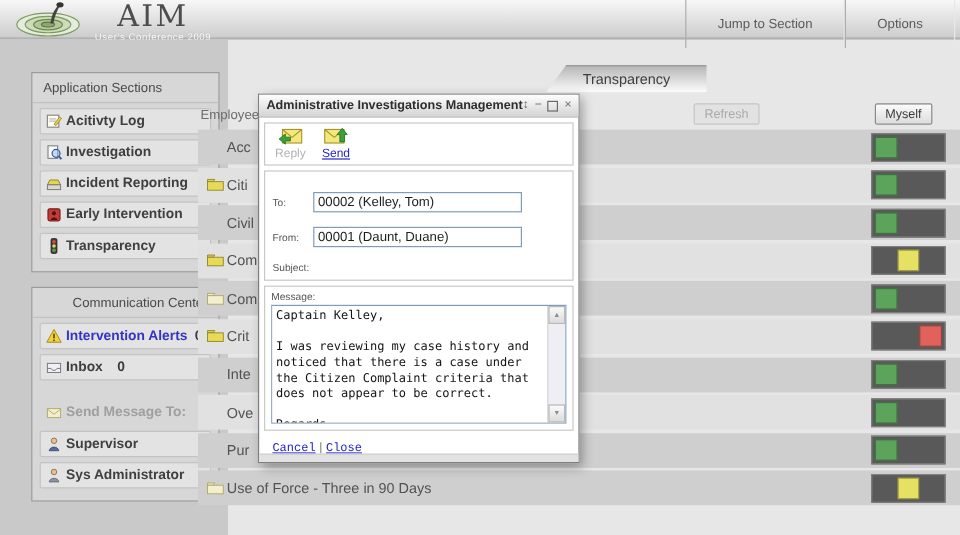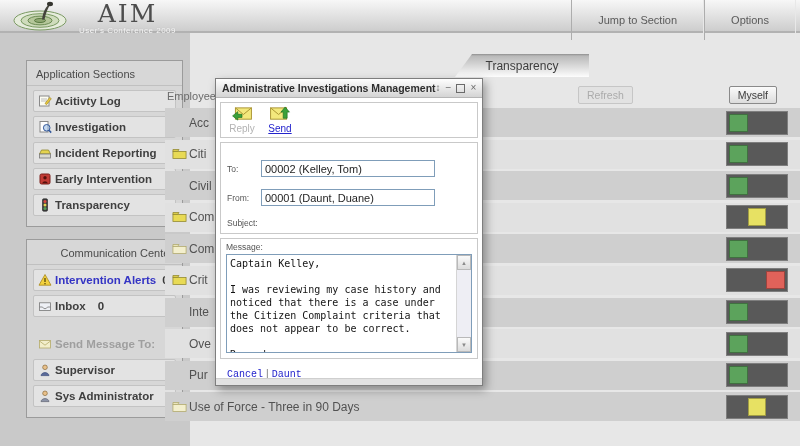--- a/index.html
+++ b/index.html
@@ -409,17 +409,17 @@
 does not appear to be correct.
 
 Regards,</textarea>
         <div class="sbar">
           <div class="sb-btn">▲</div>
           <div class="sb-btn">▼</div>
         </div>
       </div>
     </div>
     <div class="dlg-links">
-      <a>Cancel</a><span class="sep">|</span><a>Daunt</a>
+      <a>Cancel</a><span class="sep">|</span><a>Close</a>
     </div>
   </div>
   <div class="dlg-footstrip"></div>
 </div>
 
 </body></html>

